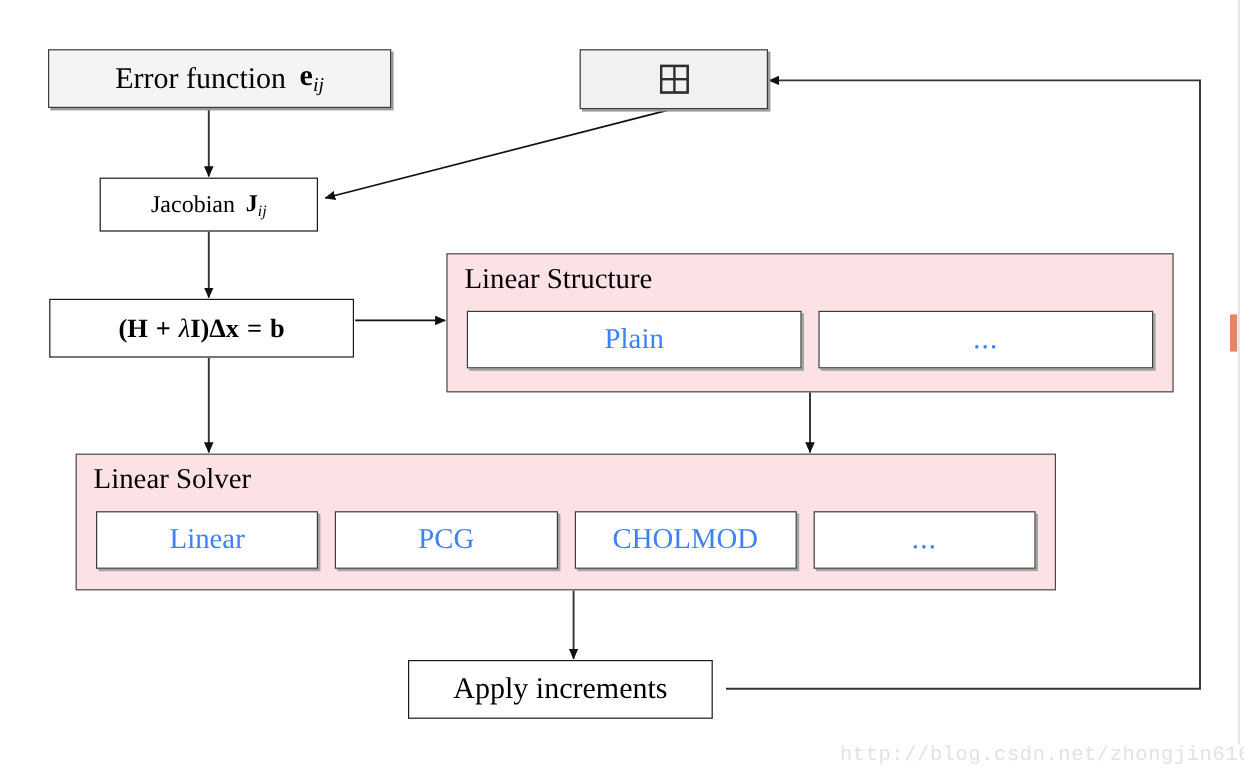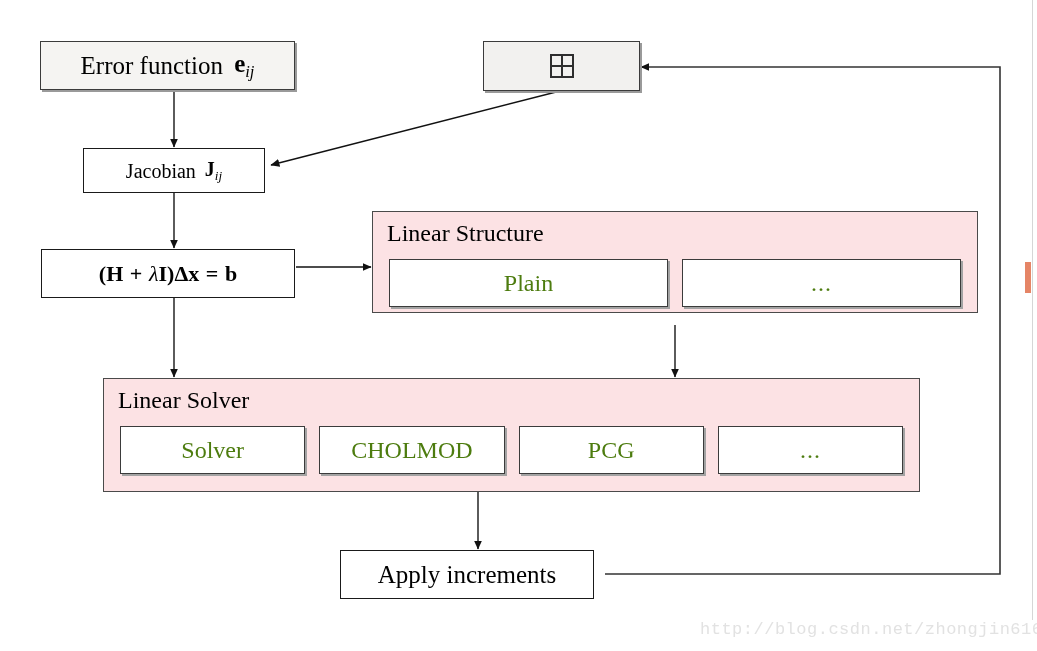--- a/index.html
+++ b/index.html
@@ -34,21 +34,21 @@
   }
   .box-shadowed {
     border: 1px solid #3b3b3b;
     box-shadow: 2px 2px 0 0 #9a9a9a;
   }
   .box-plain {
     border: 1px solid #1a1a1a;
   }
   
   #node-error-function {
-    left: 40px; top: 41px; width: 255px; height: 49px;
+    left: 40px; top: 41px; width: 286px; height: 49px;
     background: #f5f4f2;
     font-size: 25px;
   }
   #node-jacobian {
     left: 83px; top: 148px; width: 182px; height: 45px;
     background: #ffffff;
     font-size: 20px;
   }
   #node-normal-equation {
     left: 41px; top: 249px; width: 254px; height: 49px;
@@ -81,24 +81,24 @@
     display: block;
   }
   
   .panel {
     position: absolute;
     box-sizing: border-box;
     background: #fce2e4;
     border: 1px solid #4a4a4a;
   }
   #panel-linear-structure {
-    left: 372px; top: 211px; width: 606px; height: 102px;
+    left: 372px; top: 211px; width: 606px; height: 116px;
   }
   #panel-linear-solver {
-    left: 63px; top: 378px; width: 817px; height: 114px; margin-left: 40px;
+    left: 63px; top: 378px; width: 817px; height: 114px;
   }
   .panel-title {
     position: absolute;
     left: 14px;
     top: 9px;
     font-size: 24px;
     color: #000000;
     line-height: 1;
   }
   .panel-items {
@@ -114,21 +114,21 @@
   .panel-item {
     box-sizing: border-box;
     height: 48px;
     background: #ffffff;
     border: 1px solid #3b3b3b;
     box-shadow: 2px 2px 0 0 #a3a3a3;
     display: flex;
     align-items: center;
     justify-content: center;
     font-size: 24px;
-    color: #4d7c0f;
+    color: #3b82f6;
     line-height: 1;
     flex: 1 1 0;
   }
   .panel-item.ellipsis {
     font-size: 24px;
     letter-spacing: 1px;
   }
   
   .mathvar {
     font-weight: bold;
@@ -265,23 +265,23 @@
     <div class="panel-title">Linear Structure</div>
     <div class="panel-items">
       <div class="panel-item">Plain</div>
       <div class="panel-item ellipsis">...</div>
     </div>
   </div>
 
   <div class="panel" id="panel-linear-solver">
     <div class="panel-title">Linear Solver</div>
     <div class="panel-items">
-      <div class="panel-item">Solver</div>
+      <div class="panel-item">Linear</div>
+      <div class="panel-item">PCG</div>
       <div class="panel-item">CHOLMOD</div>
-      <div class="panel-item">PCG</div>
       <div class="panel-item ellipsis">...</div>
     </div>
   </div>
 
   <div id="watermark">http://blog.csdn.net/zhongjin616</div>
 
   <div id="scroll-rail"></div>
   <div id="scroll-thumb"></div>
 
 </div>

